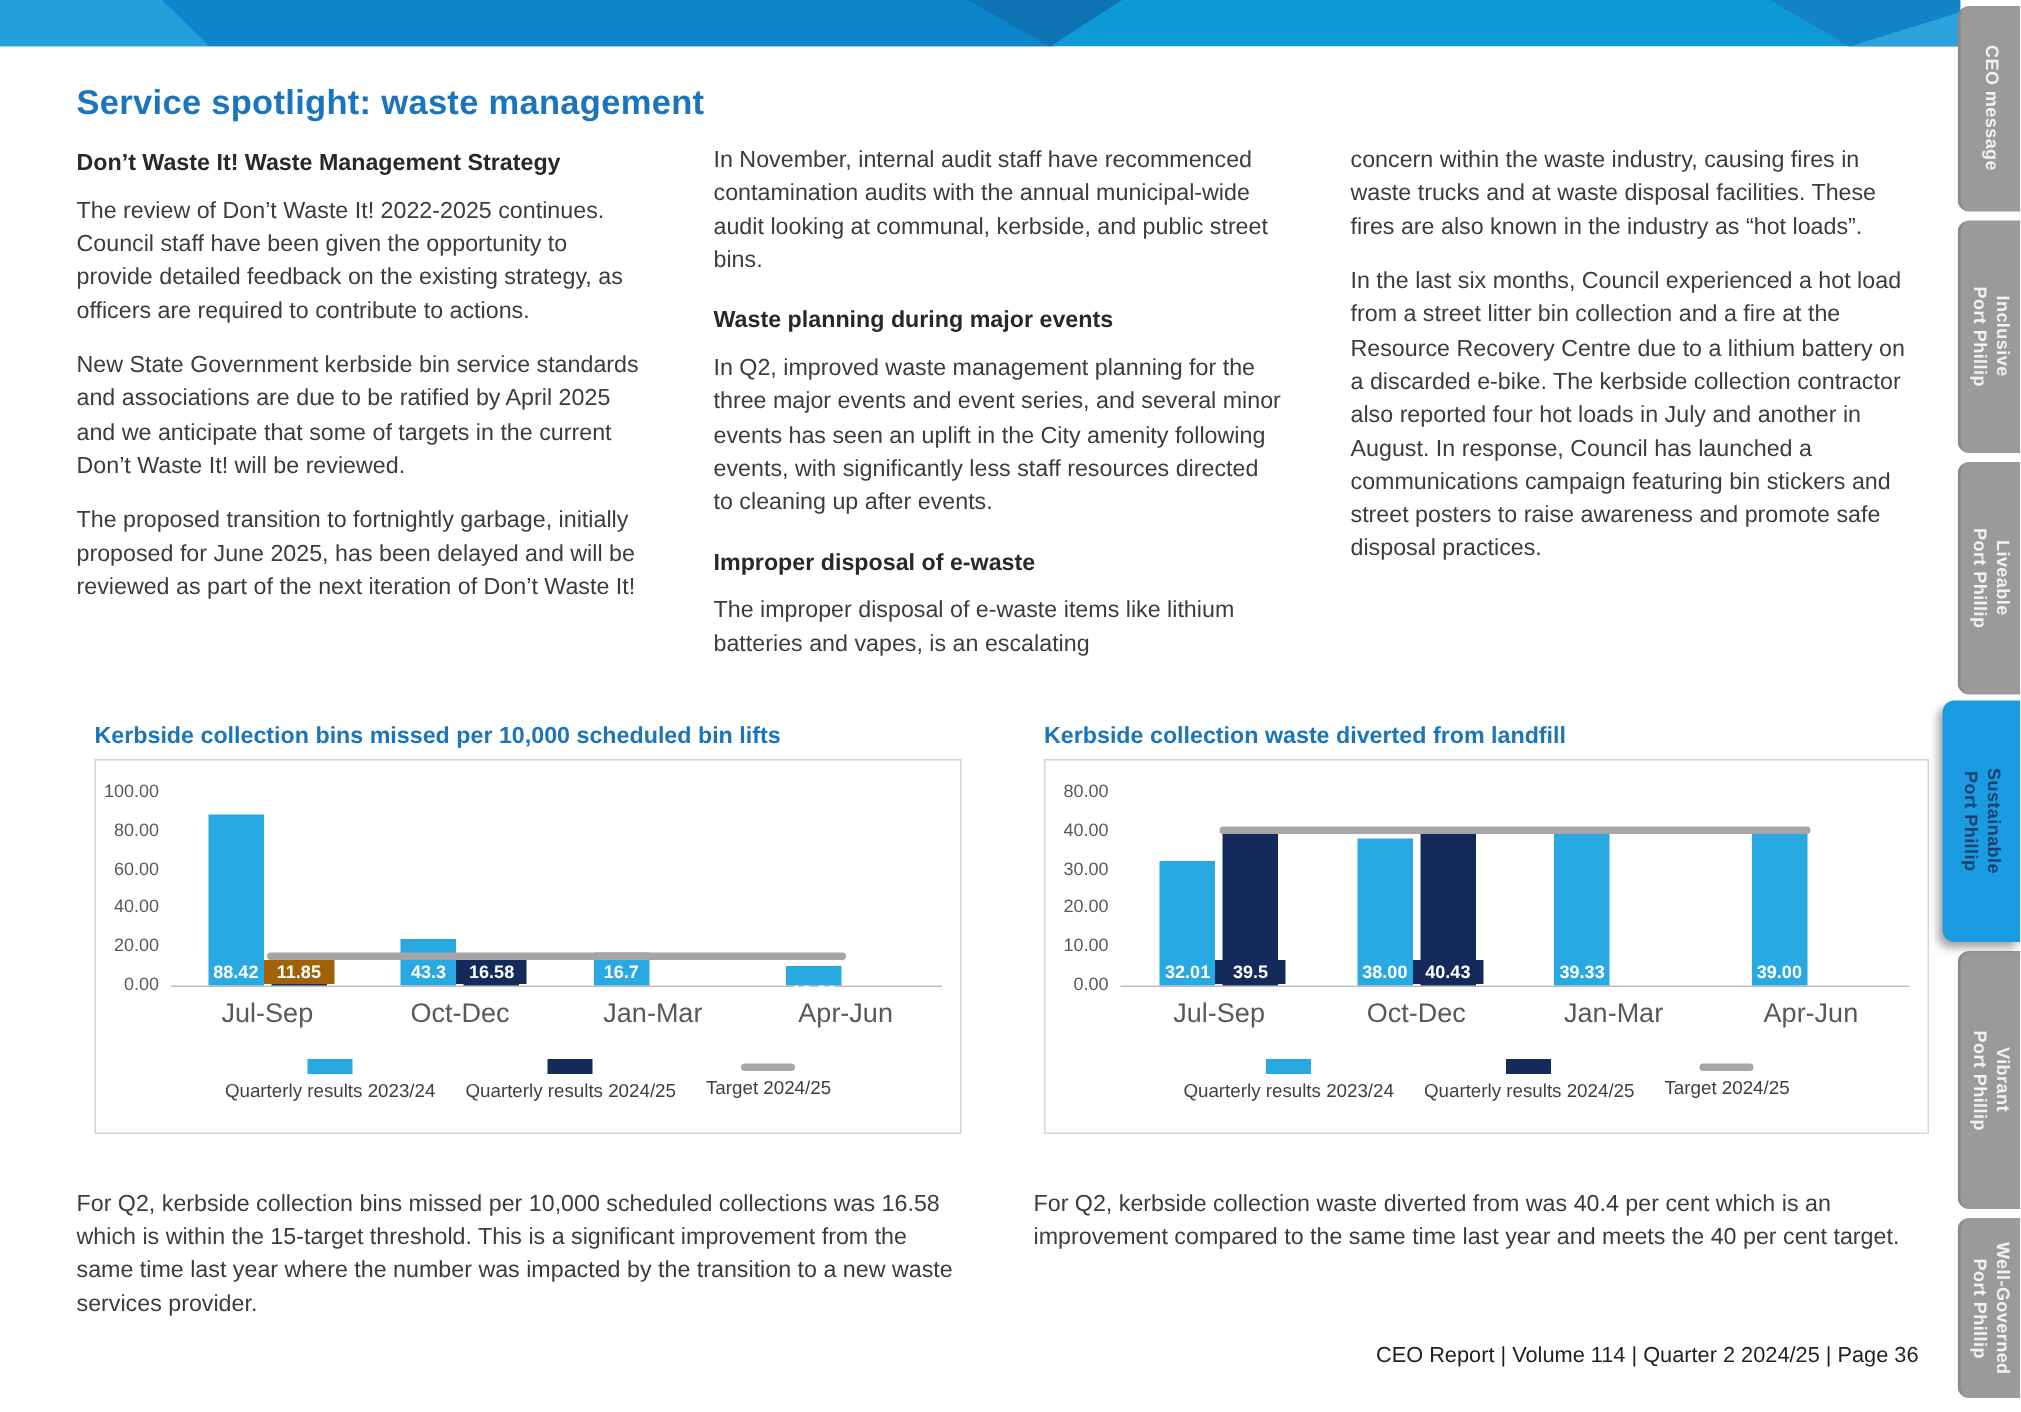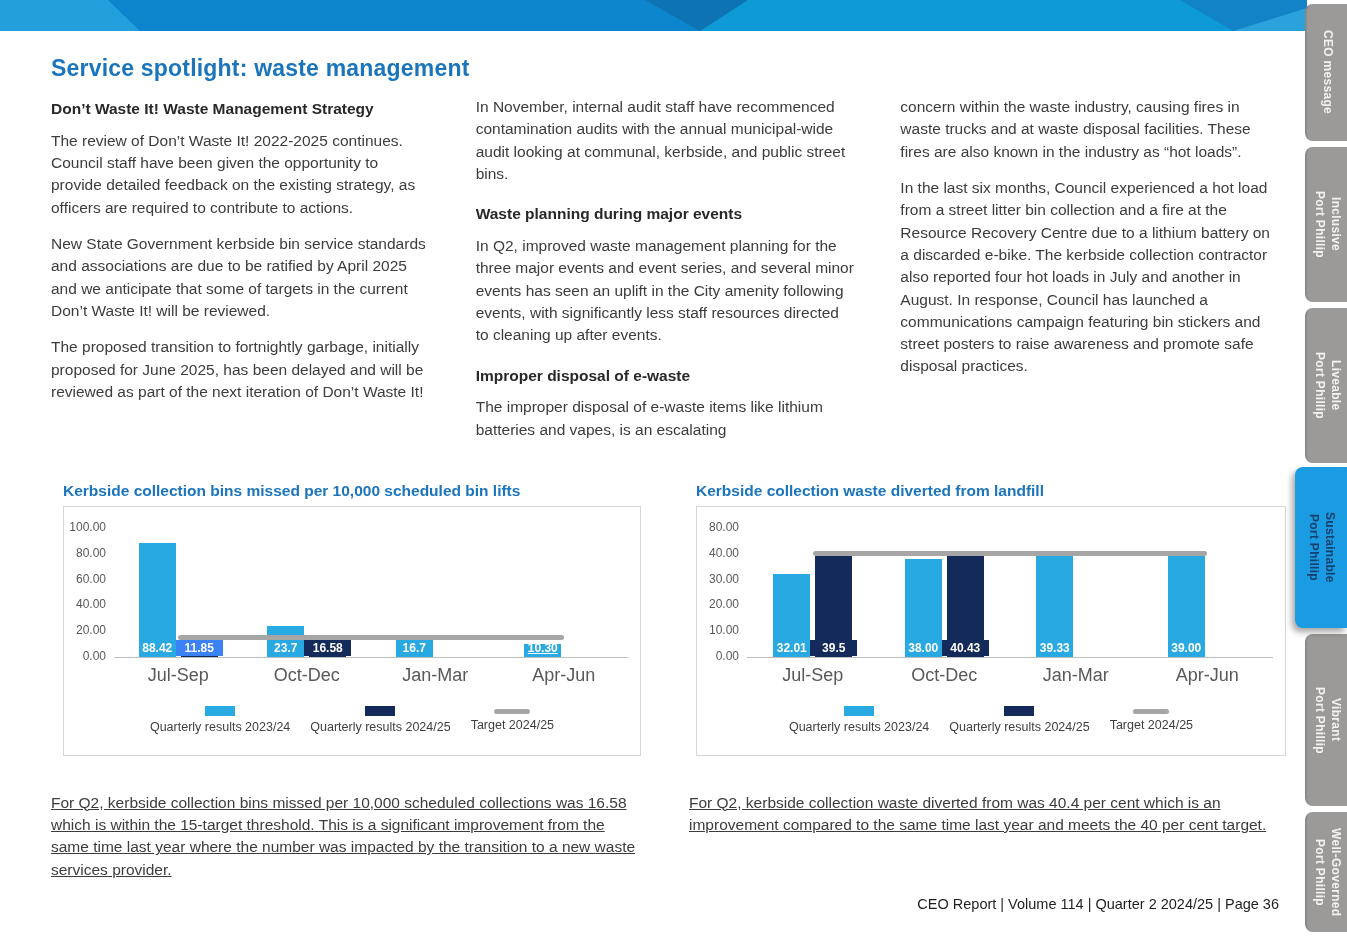--- a/index.html
+++ b/index.html
@@ -29,21 +29,21 @@
   .axis-line{position:absolute;height:1px;background:#bfbfbf;}
   .bar{position:absolute;z-index:1;}
   .vlabel{position:absolute;z-index:2;font-size:12px;font-weight:700;color:#ffffff;text-align:center;line-height:16px;height:16px;}
   .target-line{position:absolute;z-index:3;height:5px;border-radius:3px;}
   .legend{flex:1;display:flex;align-items:center;justify-content:center;gap:20px;}
   .legend-item{display:flex;align-items:center;gap:4px;font-size:12.5px;color:#3f3f3f;flex-direction:column;}
   .swatch-rect{width:30px;height:10px;display:inline-block;}
   .swatch-line{width:36px;height:5px;border-radius:3px;display:inline-block;}
   
   .captions-row{position:absolute;left:51px;top:776px;display:flex;gap:48px;}
-  .caption{width:590px;font-size:15.5px;line-height:1.45;color:#3c3c3c;text-decoration:underline;}
+  .caption{width:590px;font-size:15.5px;line-height:1.45;color:#3c3c3c;}
   .footer{position:absolute;left:51px;top:896px;width:1228px;text-align:right;font-size:14.5px;color:#1f1f1f;}
   
   .sidebar{position:absolute;right:0;top:0;width:60px;height:941px;}
   .side-tab{position:absolute;right:0;width:40px;background:#9c9999;border-left:2px solid #8b8888;
     border-radius:8px 0 0 8px;display:flex;align-items:center;justify-content:center;}
   .side-tab.active{width:52px;background:#1b9be1;border-left:none;border-radius:8px 0 0 8px;
     box-shadow:-3px 4px 6px rgba(0,0,0,.35);z-index:4;}
   .vtext{writing-mode:vertical-rl;text-align:center;font-size:12px;font-weight:700;color:#f3f2f2;line-height:1.3;letter-spacing:.3px;}
   .side-tab.active .vtext{color:#17406e;}
   .vtext div{margin:0;}
@@ -94,32 +94,32 @@
               <div class="ytick" style="left: 0px; width: 42px; top: 116.2px;">20.00</div>
               <div class="ytick" style="left: 0px; width: 42px; top: 90.4px;">40.00</div>
               <div class="ytick" style="left: 0px; width: 42px; top: 64.6px;">60.00</div>
               <div class="ytick" style="left: 0px; width: 42px; top: 38.8px;">80.00</div>
               <div class="ytick" style="left: 0px; width: 42px; top: 13px;">100.00</div>
               <div class="axis-line" style="left: 50px; width: 514px; top: 150px;"></div>
               <div class="xcat" style="left: 54.25px; width: 120px; top: 158px;">Jul-Sep</div>
               <div class="bar" style="left: 74.75px; width: 37px; top: 35.9382px; height: 114.062px; background: rgb(41, 169, 226);"></div>
               <div class="vlabel" style="left: 69.75px; width: 47px; top: 133px;">88.42</div>
               <div class="bar" style="left: 116.75px; width: 37px; top: 134.714px; height: 15.2865px; background: rgb(19, 42, 91);"></div>
-              <div class="vlabel" style="left: 111.75px; width: 47px; top: 133px; background: #3b82f6;">11.85</div>
+              <div class="vlabel" style="left: 111.75px; width: 47px; top: 133px; background: #a16207;">11.85</div>
               <div class="xcat" style="left: 182.75px; width: 120px; top: 158px;">Oct-Dec</div>
               <div class="bar" style="left: 203.25px; width: 37px; top: 119.427px; height: 30.573px; background: rgb(41, 169, 226);"></div>
-              <div class="vlabel" style="left: 198.25px; width: 47px; top: 133px;">23.7</div>
+              <div class="vlabel" style="left: 198.25px; width: 47px; top: 133px;">43.3</div>
               <div class="bar" style="left: 245.25px; width: 37px; top: 128.612px; height: 21.3882px; background: rgb(19, 42, 91);"></div>
               <div class="vlabel" style="left: 240.25px; width: 47px; top: 133px; background: rgb(19, 42, 91);">16.58</div>
               <div class="xcat" style="left: 311.25px; width: 120px; top: 158px;">Jan-Mar</div>
               <div class="bar" style="left: 331.75px; width: 37px; top: 128.457px; height: 21.543px; background: rgb(41, 169, 226);"></div>
               <div class="vlabel" style="left: 326.75px; width: 47px; top: 133px;">16.7</div>
               <div class="xcat" style="left: 439.75px; width: 120px; top: 158px;">Apr-Jun</div>
               <div class="bar" style="left: 460.25px; width: 37px; top: 136.713px; height: 13.287px; background: rgb(41, 169, 226);"></div>
-              <div class="vlabel" style="left: 455.25px; width: 47px; top: 133px; text-decoration: underline;">10.30</div>
+              <div class="vlabel" style="left: 455.25px; width: 47px; top: 146px; text-decoration: underline;">10.30</div>
               <div class="target-line" style="left: 114.25px; width: 385.5px; top: 128.15px; background: rgb(166, 166, 166);"></div>
             </div>
           <div class="legend">
               <div class="legend-item">
                 <div class="swatch-rect" style="background: rgb(41, 169, 226);"></div>
                 <div>Quarterly results 2023/24</div>
               </div>
               <div class="legend-item">
                 <div class="swatch-rect" style="background: rgb(19, 42, 91);"></div>
                 <div>Quarterly results 2024/25</div>

